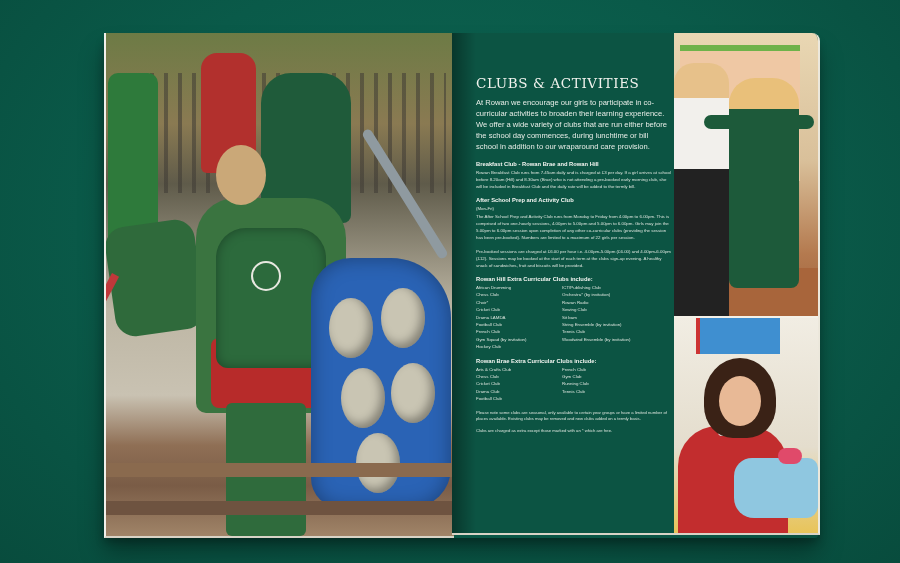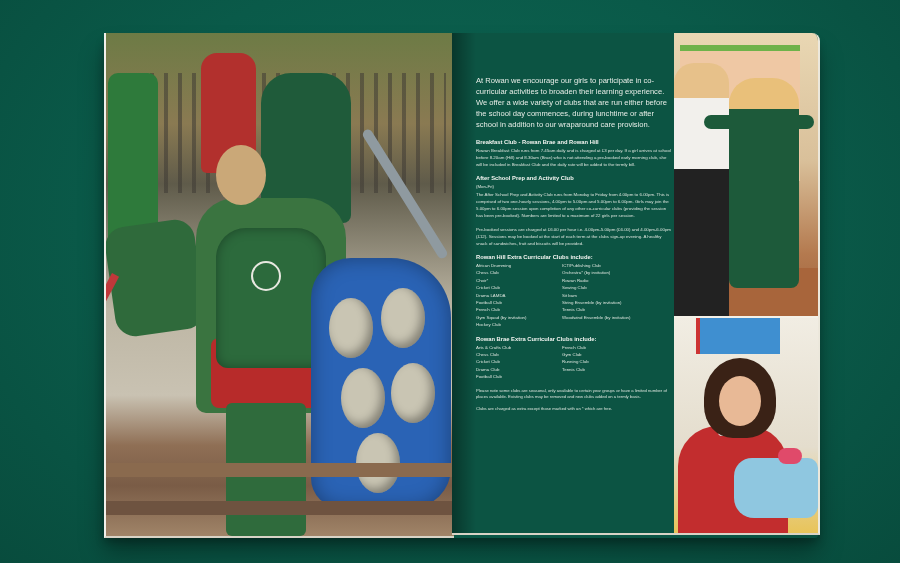--- a/index.html
+++ b/index.html
@@ -109,21 +109,22 @@
       <div class="ball" style="left:45px;top:175px;"></div>
     </div>
     <div class="trousers"></div>
     <div class="step" style="top:430px;"></div>
     <div class="step" style="top:468px;background:#6e5340;"></div>
   </div>
 </div>
 
 <div class="page-right">
   <div class="text-col">
-    <p class="intro">At Rowan we encourage our girls to participate in co-curricular activities to broaden their learning experience.  We offer a wide variety of clubs that are run either before the school day commences, during lunchtime or after school in addition to our wraparound care provision.</p>
+    <h1 class="title">CLUBS &amp; ACTIVITIES</h1>
+    <p class="intro">At Rowan we encourage our girls to participate in co-curricular activities to broaden their learning experience.  We offer a wide variety of clubs that are run either before the school day commences, during lunchtime or bill school in addition to our wraparound care provision.</p>
 
     <div class="h">Breakfast Club - Rowan Brae and Rowan Hill</div>
     <p class="p">Rowan Breakfast Club runs from 7.45am daily and is charged at £3 per day. If a girl arrives at school before 8.20am (Hill) and 8.30am (Brae) who is not attending a pre-booked early morning club, she will be included in Breakfast Club and the daily rate will be added to the termly bill.</p>
 
     <div class="h">After School Prep and Activity Club</div>
     <div class="sub">(Mon-Fri)</div>
     <p class="p">The After School Prep and Activity Club runs from Monday to Friday from 4.00pm to 6.00pm.  This is comprised of two one-hourly sessions, 4.00pm to 5.00pm and 5.00pm to 6.00pm.  Girls may join the 5.00pm to 6.00pm session upon completion of any other co-curricular clubs (providing the session has been pre-booked).  Numbers are limited to a maximum of 22 girls per session.</p>
     <p class="p">Pre-booked sessions are charged at £6.00 per hour i.e. 4.00pm-5.00pm (£6.00) and 4.00pm-6.00pm (£12).  Sessions may be booked at the start of each term at the clubs sign-up evening.  A healthy snack of sandwiches, fruit and biscuits will be provided.</p>
 
     <div class="h">Rowan Hill Extra Curricular Clubs include:</div>

